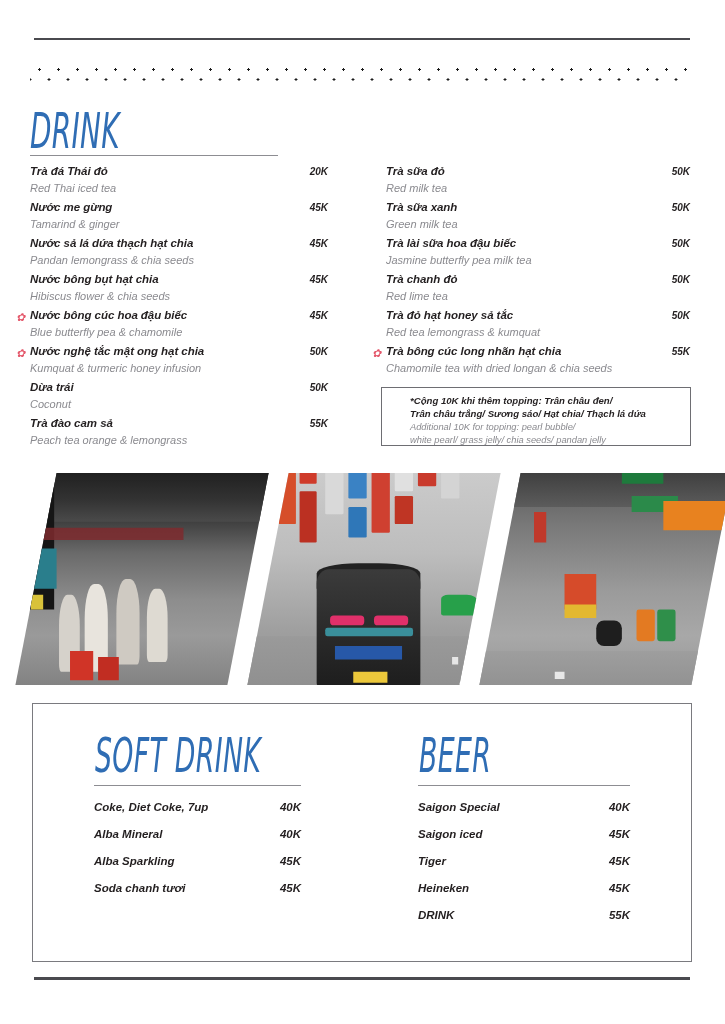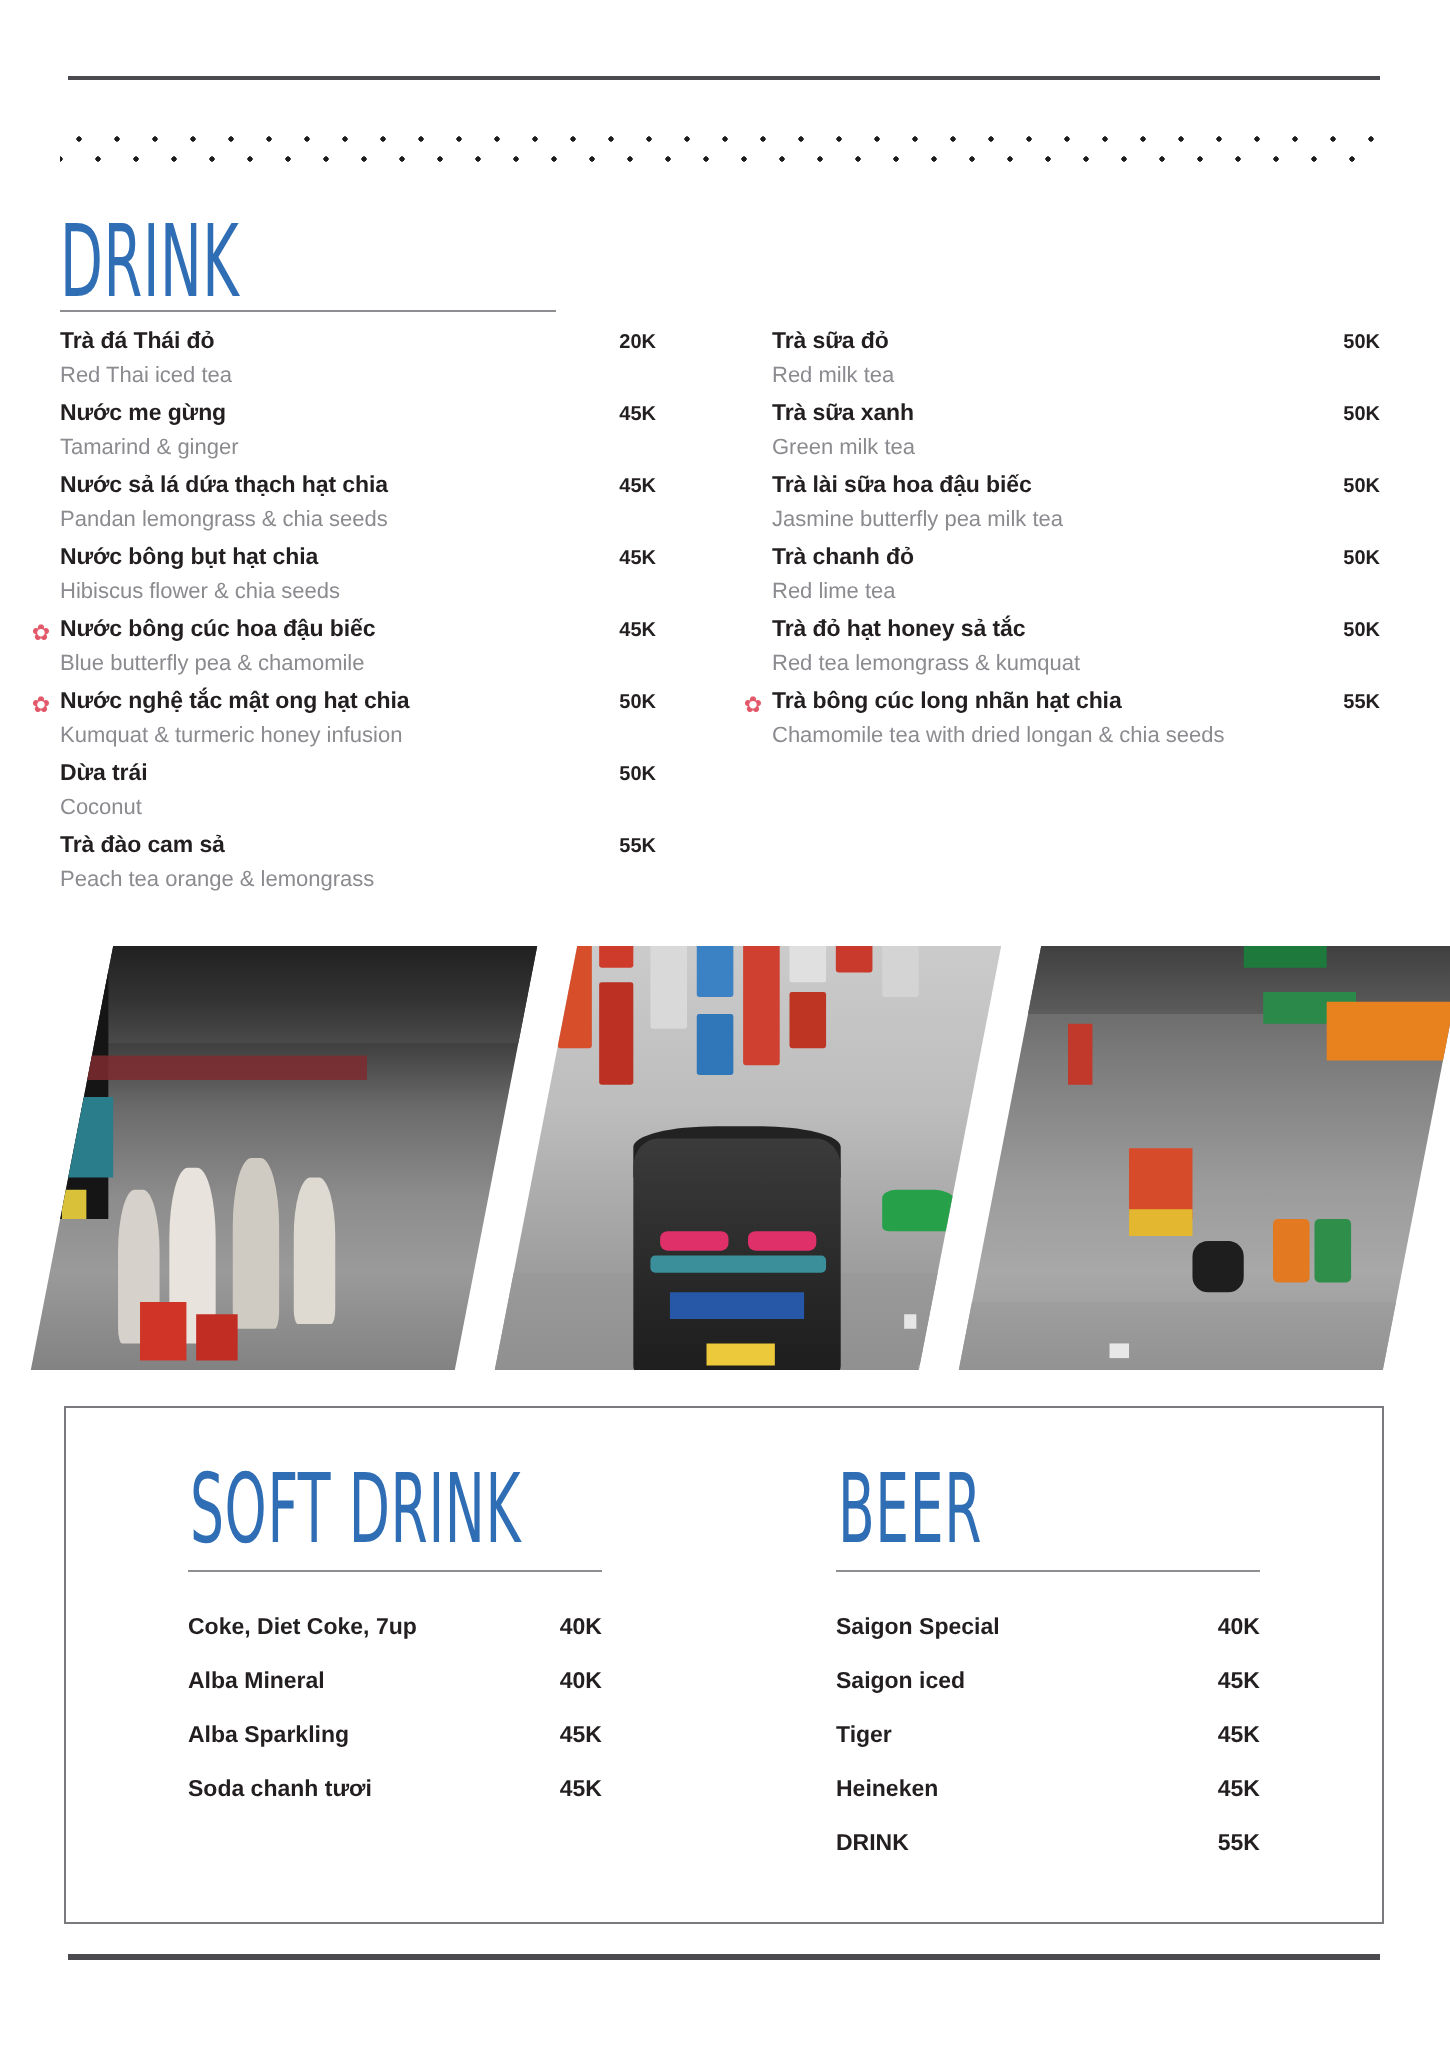--- a/index.html
+++ b/index.html
@@ -14,20 +14,21 @@
     font-family: "Liberation Sans", sans-serif;
     color: #231f20;
     overflow: hidden;
   }
 
   .page {
     position: absolute;
     inset: 0;
     width: 725px;
     height: 1024px;
+    font-style: italic;
   }
 
   
   .top-rule {
     position: absolute;
     left: 34px;
     top: 38px;
     width: 656px;
     height: 2px;
     background: #4a4a4f;
@@ -355,21 +356,21 @@
     box-sizing: border-box;
   }
 
   .simple-col { position: absolute; }
   #soft-col { left: 94px;  top: 800px;  width: 207px; }
   #beer-col { left: 418px; top: 800px;  width: 212px; }
 
   .simple-row {
     display: flex;
     justify-content: space-between;
-    align-items: center;
+    align-items: flex-start;
     height: 27px;
     line-height: 14px;
   }
   .simple-name {
     font-weight: bold;
     font-size: 11.5px;
     color: #231f20;
     white-space: nowrap;
   }
   .simple-price {
@@ -490,20 +491,28 @@
       <div class="item starred">
         <span class="star-icon">✿</span>
         <div class="item-row">
           <span class="item-name">Trà bông cúc long nhãn hạt chia</span>
           <span class="item-price">55K</span>
         </div>
         <div class="item-desc">Chamomile tea with dried longan &amp; chia seeds</div>
       </div>
     </div>
 
+  <div id="topping-box">
+    <div class="inner">
+      <div class="topping-vn">*Cộng 10K khi thêm topping: Trân châu đen/</div>
+      <div class="topping-vn">Trân châu trắng/ Sương sáo/ Hạt chia/ Thạch lá dứa</div>
+      <div class="topping-en">Additional 10K for topping: pearl bubble/</div>
+      <div class="topping-en">white pearl/ grass jelly/ chia seeds/ pandan jelly</div>
+    </div>
+  </div>
 
   <div id="photo-strip">
     <div class="photo" id="photo-1">
       <div class="photo-inner p1">
         <div class="upper"></div>
         <div class="dark-col"></div>
         <div class="awning"></div>
         <div class="teal"></div>
         <div class="yellow"></div>
         <div class="fig f1"></div>

